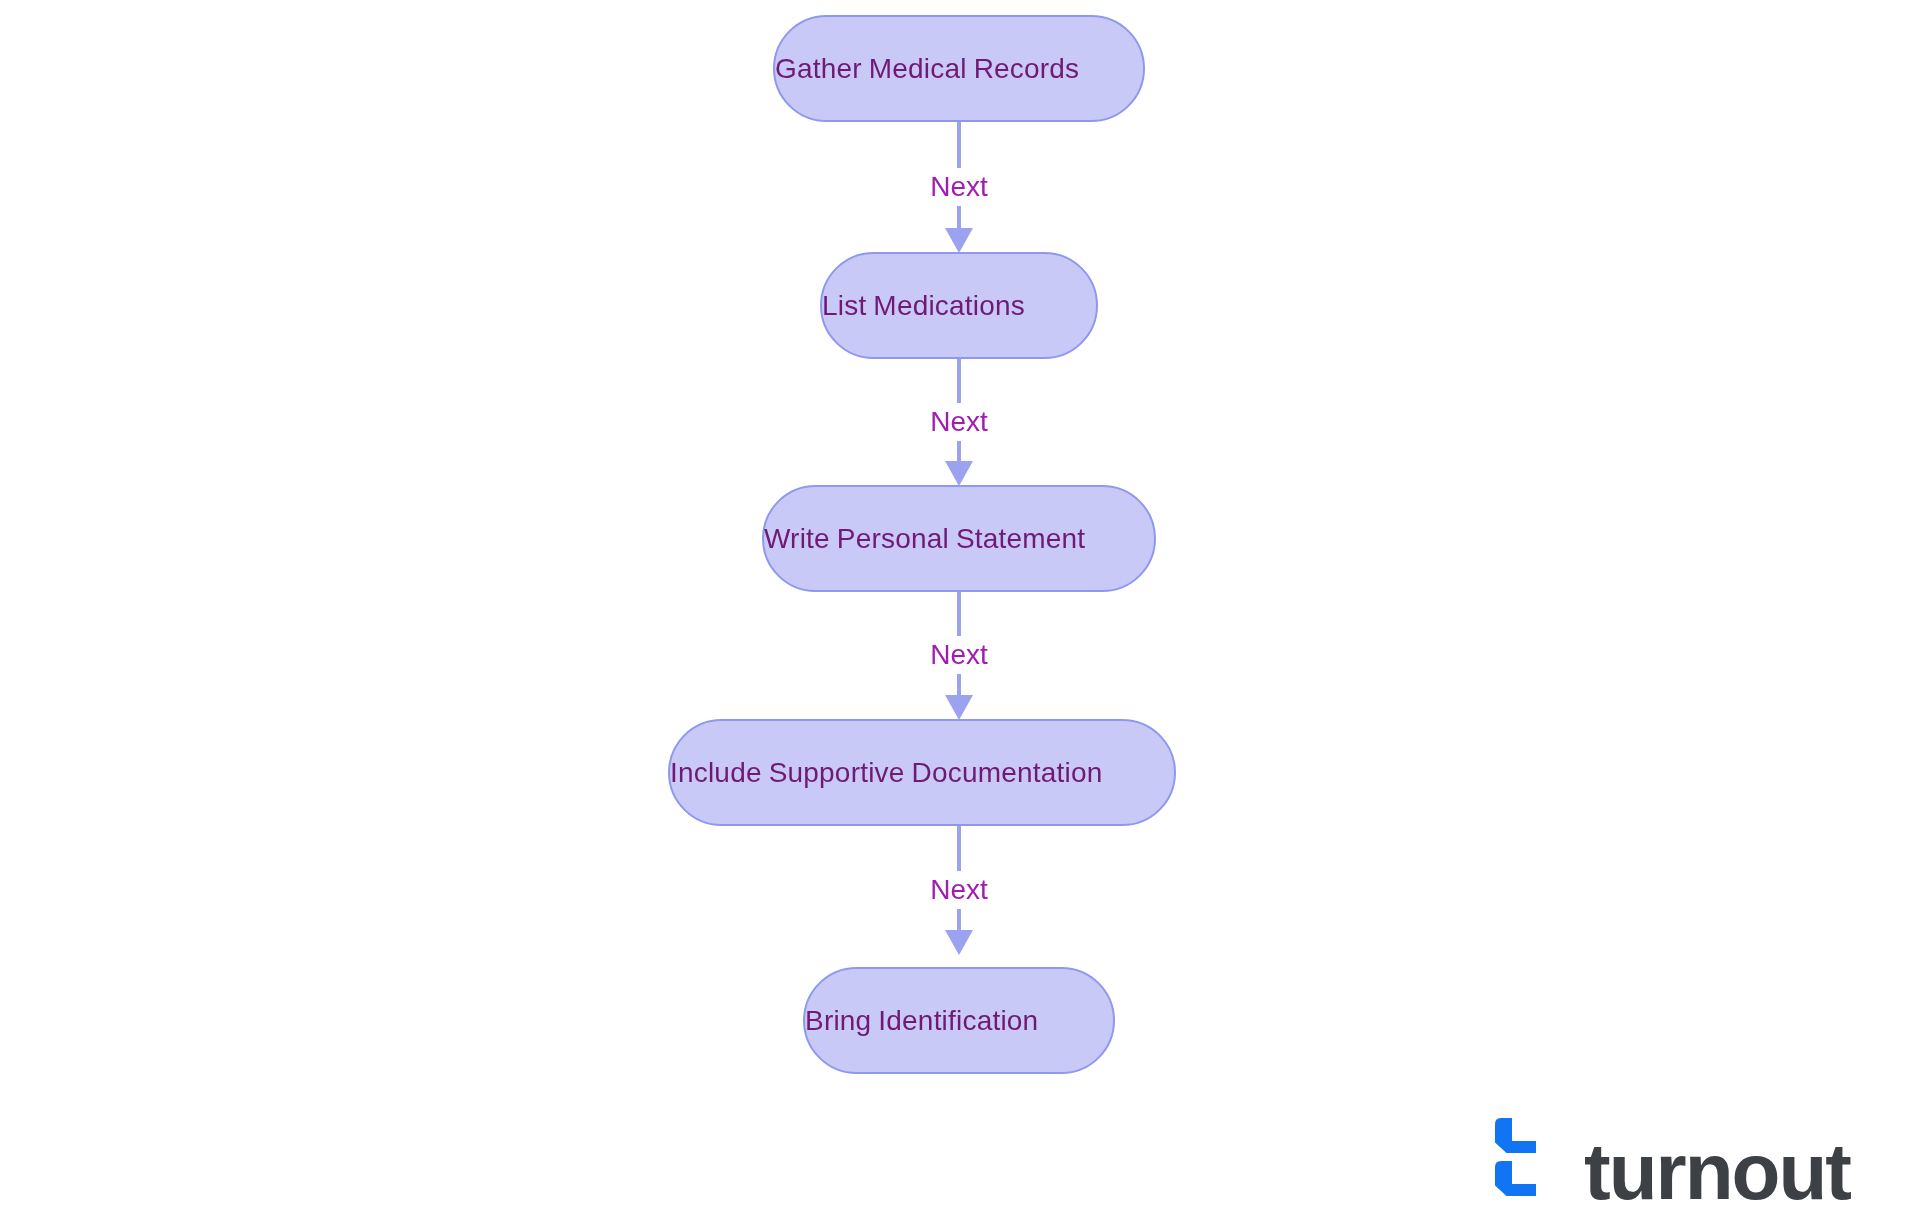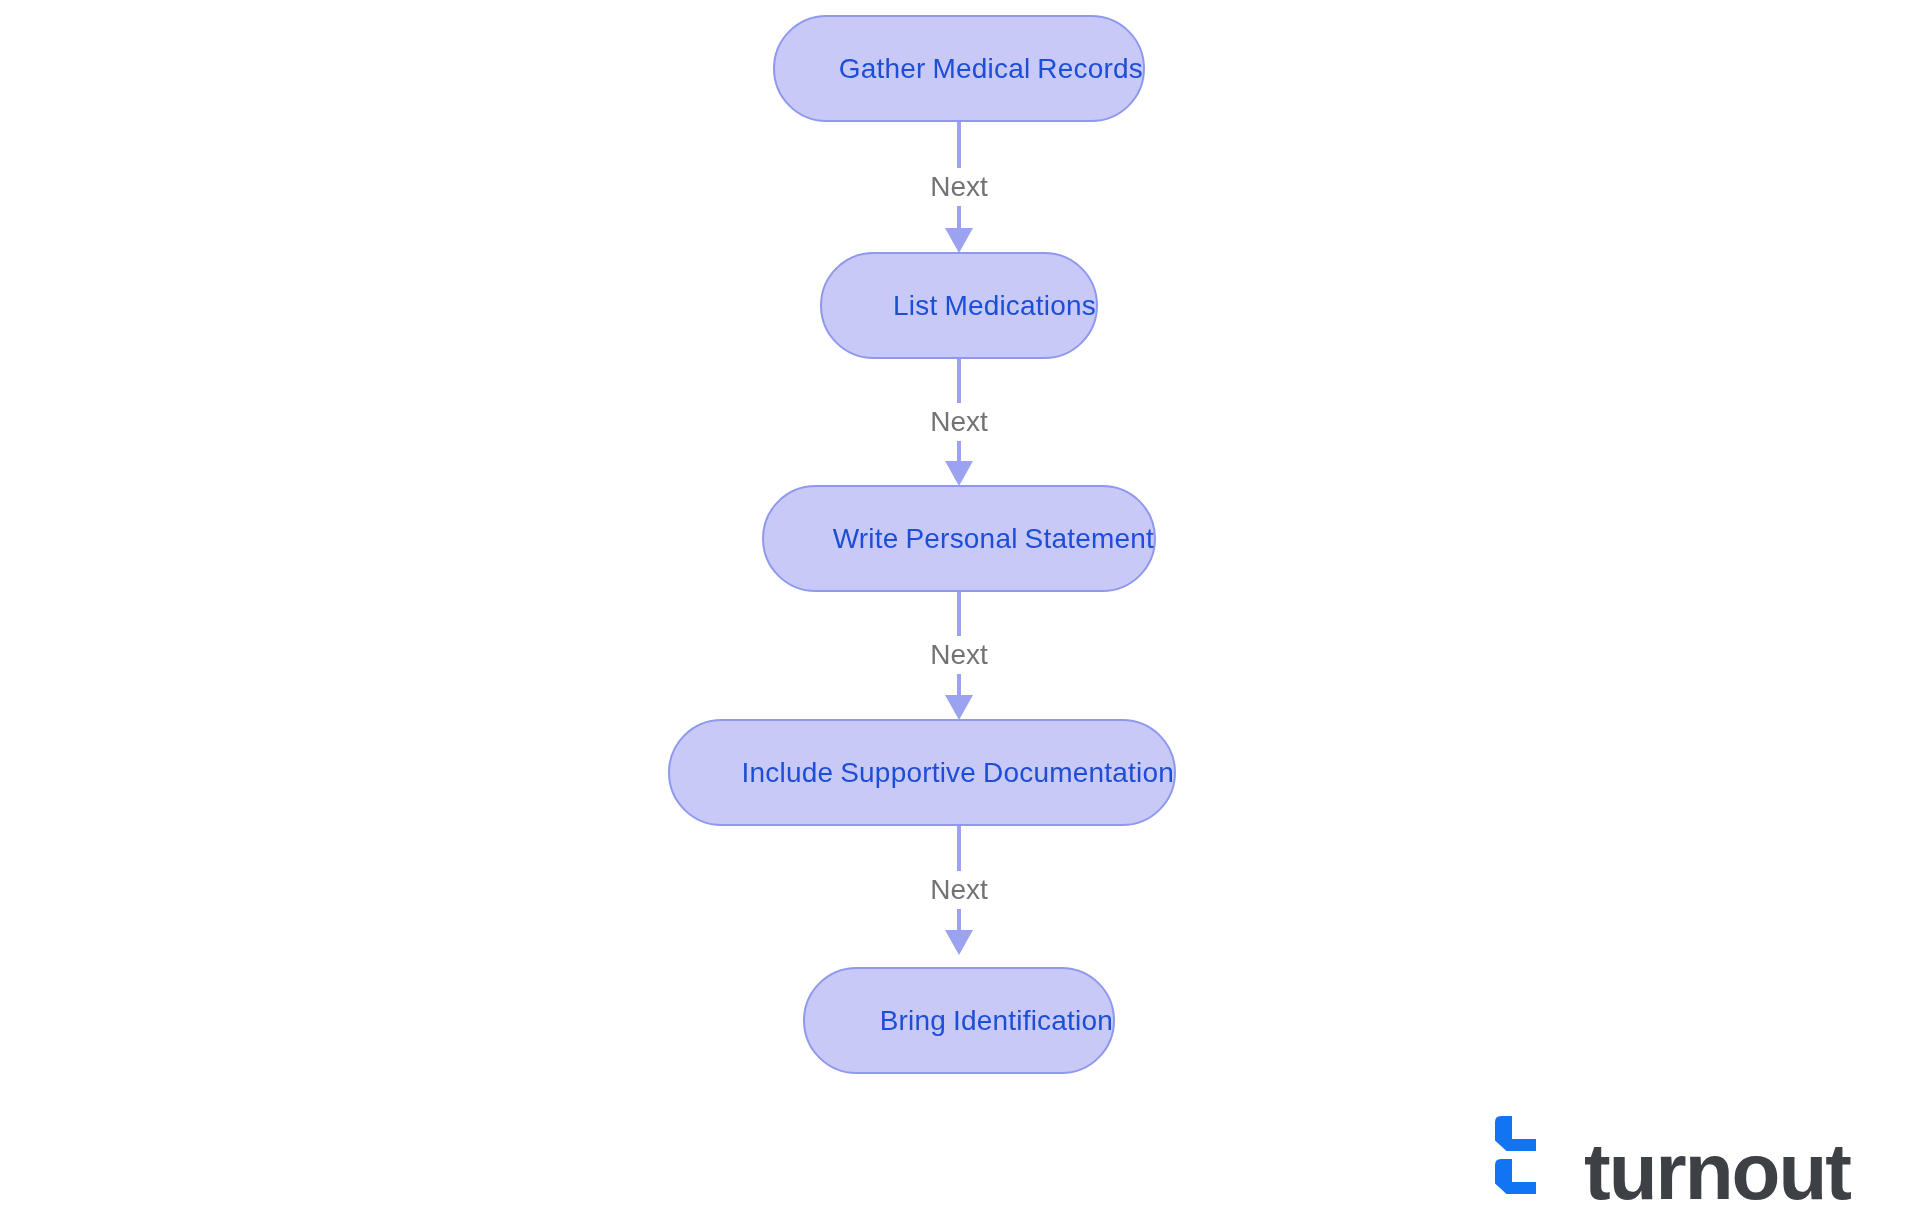--- a/index.html
+++ b/index.html
@@ -16,22 +16,22 @@
 
   
   .node {
     position: absolute;
     height: 107px;
     background: #c8c9f7;
     border: 2.5px solid #8f98ef;
     border-radius: 54px;
     display: flex;
     align-items: center;
-    justify-content: flex-end;
-    color: #1d4ed8;
+    justify-content: flex-start;
+    color: #701a75;
     font-size: 28px;
     letter-spacing: 0.2px;
     word-spacing: -1px;
     white-space: nowrap;
   }
   .node-1 { left: 773px; top: 15px;  width: 372px; }
   .node-2 { left: 820px; top: 252px; width: 278px; }
   .node-3 { left: 762px; top: 485px; width: 394px; }
   .node-4 { left: 668px; top: 719px; width: 508px; }
   .node-5 { left: 803px; top: 955px; width: 312px; margin-top: 12px; }
@@ -60,35 +60,36 @@
   .arrow-2 { top: 461px; }
   .arrow-3 { top: 695px; }
   .arrow-4 { top: 930px; }
 
   .edge-label {
     position: absolute;
     left: 959px;
     transform: translate(-50%, -50%);
     background: #ffffff;
     padding: 3px 7px;
-    color: #737373;
+    color: #a21caf;
     font-size: 28px;
     white-space: nowrap;
   }
   .label-1 { top: 187px; }
   .label-2 { top: 422px; }
   .label-3 { top: 655px; }
   .label-4 { top: 890px; }
 
   
   .logo {
     position: absolute;
     right: 70px;
     bottom: 19px;
     display: flex;
+    align-items: flex-end;
     gap: 48px;
   }
   .logo-mark { display: block; }
   .logo-text {
     font-size: 80px;
     font-weight: bold;
     color: #3d4045;
     letter-spacing: -2px;
     line-height: 1;
     transform: translateY(16px);

